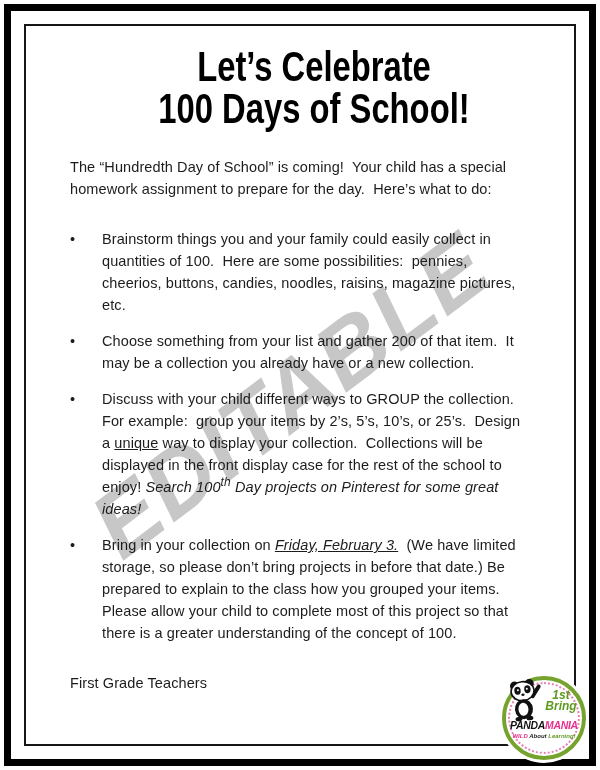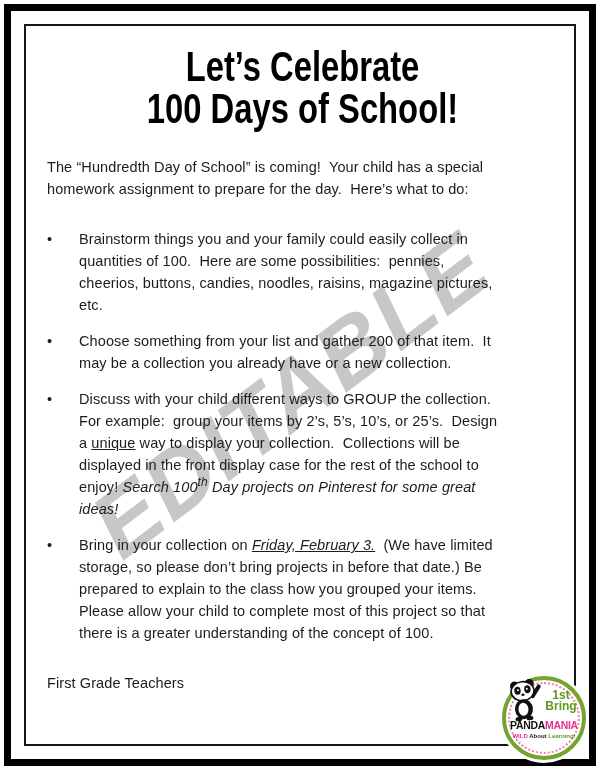--- a/index.html
+++ b/index.html
@@ -15,21 +15,21 @@
   .watermark {
     position:absolute; left:40px; top:345px; width:500px; height:100px;
     line-height:100px; text-align:center; z-index:1;
     transform:rotate(-37deg); transform-origin:center;
     font-size:92px; font-weight:bold; font-style:italic; letter-spacing:2px;
     color:#c7c7c7; white-space:nowrap;
   }
 
   .content {
     position:absolute; left:27px; top:26px; width:539px; z-index:2;
-    box-sizing:border-box; padding:0 8px 0 20px;
+    box-sizing:border-box; padding:0 8px 0 43px;
   }
   h1.title { margin:20px 0 0; text-align:center; font-weight:bold; color:#000;
              font-size:42px; line-height:42px; }
   .tline { display:block; transform:scaleX(0.78); transform-origin:center;
            white-space:nowrap; letter-spacing:0; }
 
   .bodytxt { font-size:14.5px; line-height:22px; letter-spacing:0.1px;
              white-space:pre-wrap; }
   p.intro   { margin:26px 0 0; }
   ul.list   { list-style:none; margin:28px 0 0; padding:0; }
@@ -37,21 +37,21 @@
   .blt  { flex:none; width:32px; font-size:14.5px; line-height:22px; }
   .btxt { flex:1; }
   .u    { text-decoration:underline; }
   .it   { font-style:italic; }
   .itu  { font-style:italic; text-decoration:underline;margin-top:40px; }
   sup.th{ font-size:12px; font-style:italic; line-height:0; }
   p.close1 { margin:12px 0 0; }
   p.close2 { margin:28px 0 0; }
 
   
-  .badge { position:absolute; left:502px; top:676px; width:84px; height:84px; z-index:3; }
+  .badge { position:absolute; left:502px; top:676px; width:84px; height:84px; z-index:3;font-style:italic; }
   .badge-outer { position:absolute; inset:0; border-radius:50%; background:#fff;
                  border:4px solid #76a32d; box-sizing:border-box;
                  box-shadow:0 0 0 3px #fff; }
   .badge-dots  { position:absolute; inset:6px; border-radius:50%;
                  border:2px dotted #e87fb5; }
   .grade { position:absolute; top:14px; left:40px; width:38px; text-align:center;
            color:#5f9a20; font-weight:bold; font-size:12px; line-height:11px; }
   .brand { position:absolute; top:43px; left:0; width:84px; text-align:center;
            font-weight:bold; font-size:11px; letter-spacing:-0.3px; color:#111;
            transform:scaleX(0.95); }

